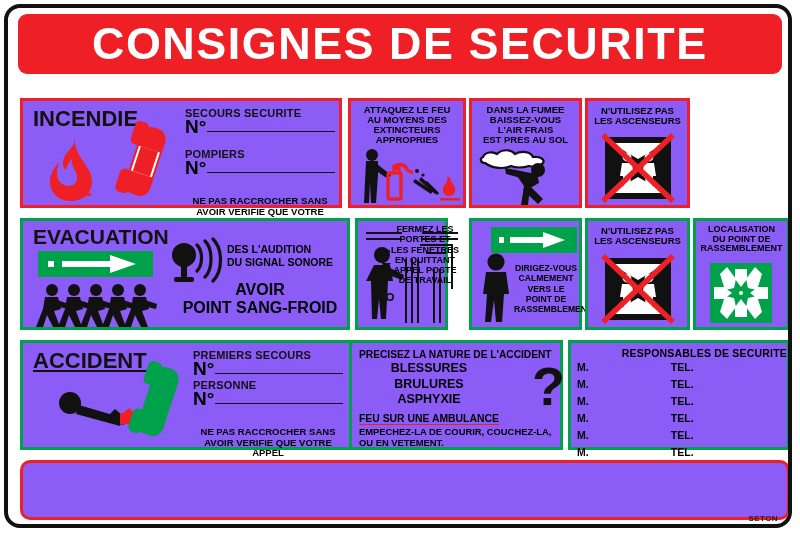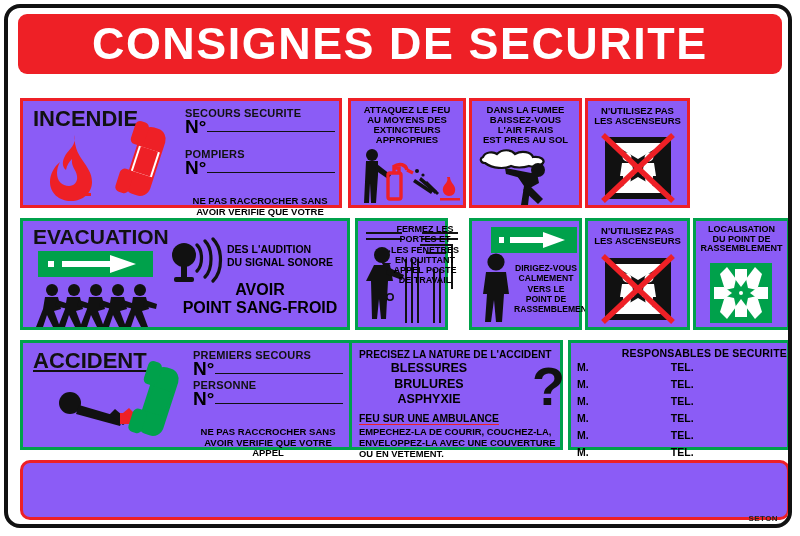--- a/index.html
+++ b/index.html
@@ -426,21 +426,20 @@
     <div style="position:absolute;left:336px;top:6px;width:202px;">
       <div style="font-size:10.2px;font-weight:bold;">PRECISEZ LA NATURE DE L'ACCIDENT</div>
       <div style="font-size:12.5px;font-weight:bold;text-align:center;width:140px;line-height:1.24;margin-top:1px;">
         <div>BLESSURES</div>
         <div>BRULURES</div>
         <div>ASPHYXIE</div>
       </div>
       <div style="font-size:10.4px;font-weight:bold;border-bottom:1.4px solid #ee2026;display:inline-block;margin-top:1px;">FEU SUR UNE AMBULANCE</div>
       <div style="font-size:9.4px;font-weight:bold;line-height:1.18;margin-top:0;">
         <div>EMPECHEZ-LA DE COURIR, COUCHEZ-LA,</div>
-        <div>ENVELOPPEZ-LA AVEC UNE COUVERTURE</div>
         <div>OU EN VETEMENT.</div>
       </div>
       <div class="bigq" style="position:absolute;right:-4px;top:16px;">?</div>
     </div>
   </div>
 
   <div class="box green" id="row3-resp">
     <div class="resp-h">RESPONSABLES DE SECURITE</div>
     <div>
       <div class="resp-row">

